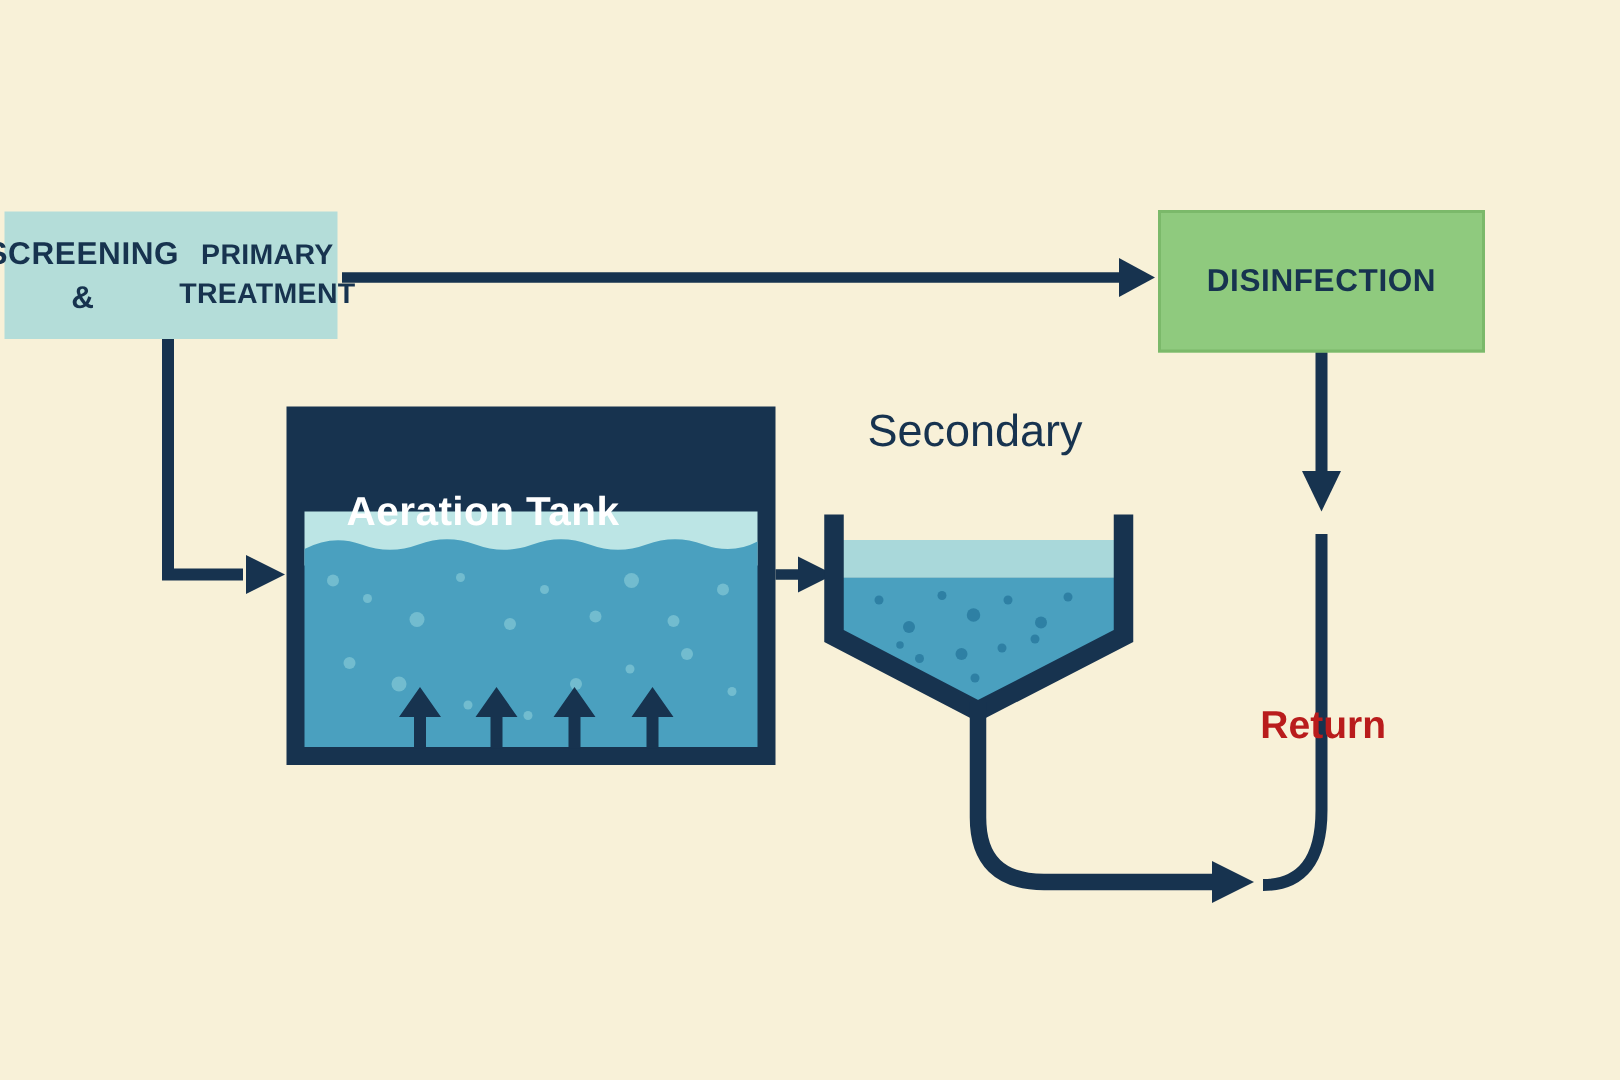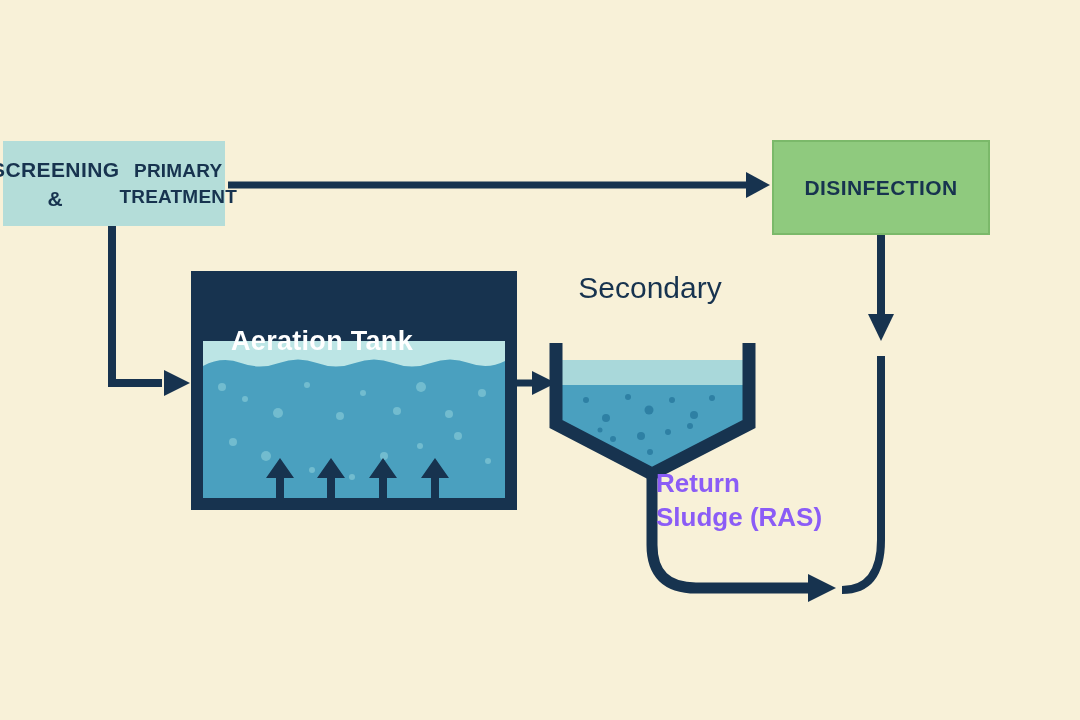--- a/index.html
+++ b/index.html
@@ -67,22 +67,22 @@
     text-align: center;
     color: #17334f;
     font-size: 30px;
     font-weight: normal;
     line-height: 33px;
   }
   .ras-label {
     position: absolute;
     left: 656px; top: 466px;
     width: 268px;
-    text-align: left;
-    color: #8b5cf6;
+    text-align: right;
+    color: #b91c1c;
     font-size: 26px;
     font-weight: bold;
     line-height: 34px;
   }
 </style>
 </head>
 <body>
 
 <div class="stage">
 
@@ -181,16 +181,15 @@
   </div>
 
   <div class="tank-title">Aeration Tank</div>
 
   <div class="clar-label">
     <div>Secondary</div>
   </div>
 
   <div class="ras-label">
     <div>Return</div>
-    <div>Sludge (RAS)</div>
   </div>
 
 </div>
 
 </body></html>

